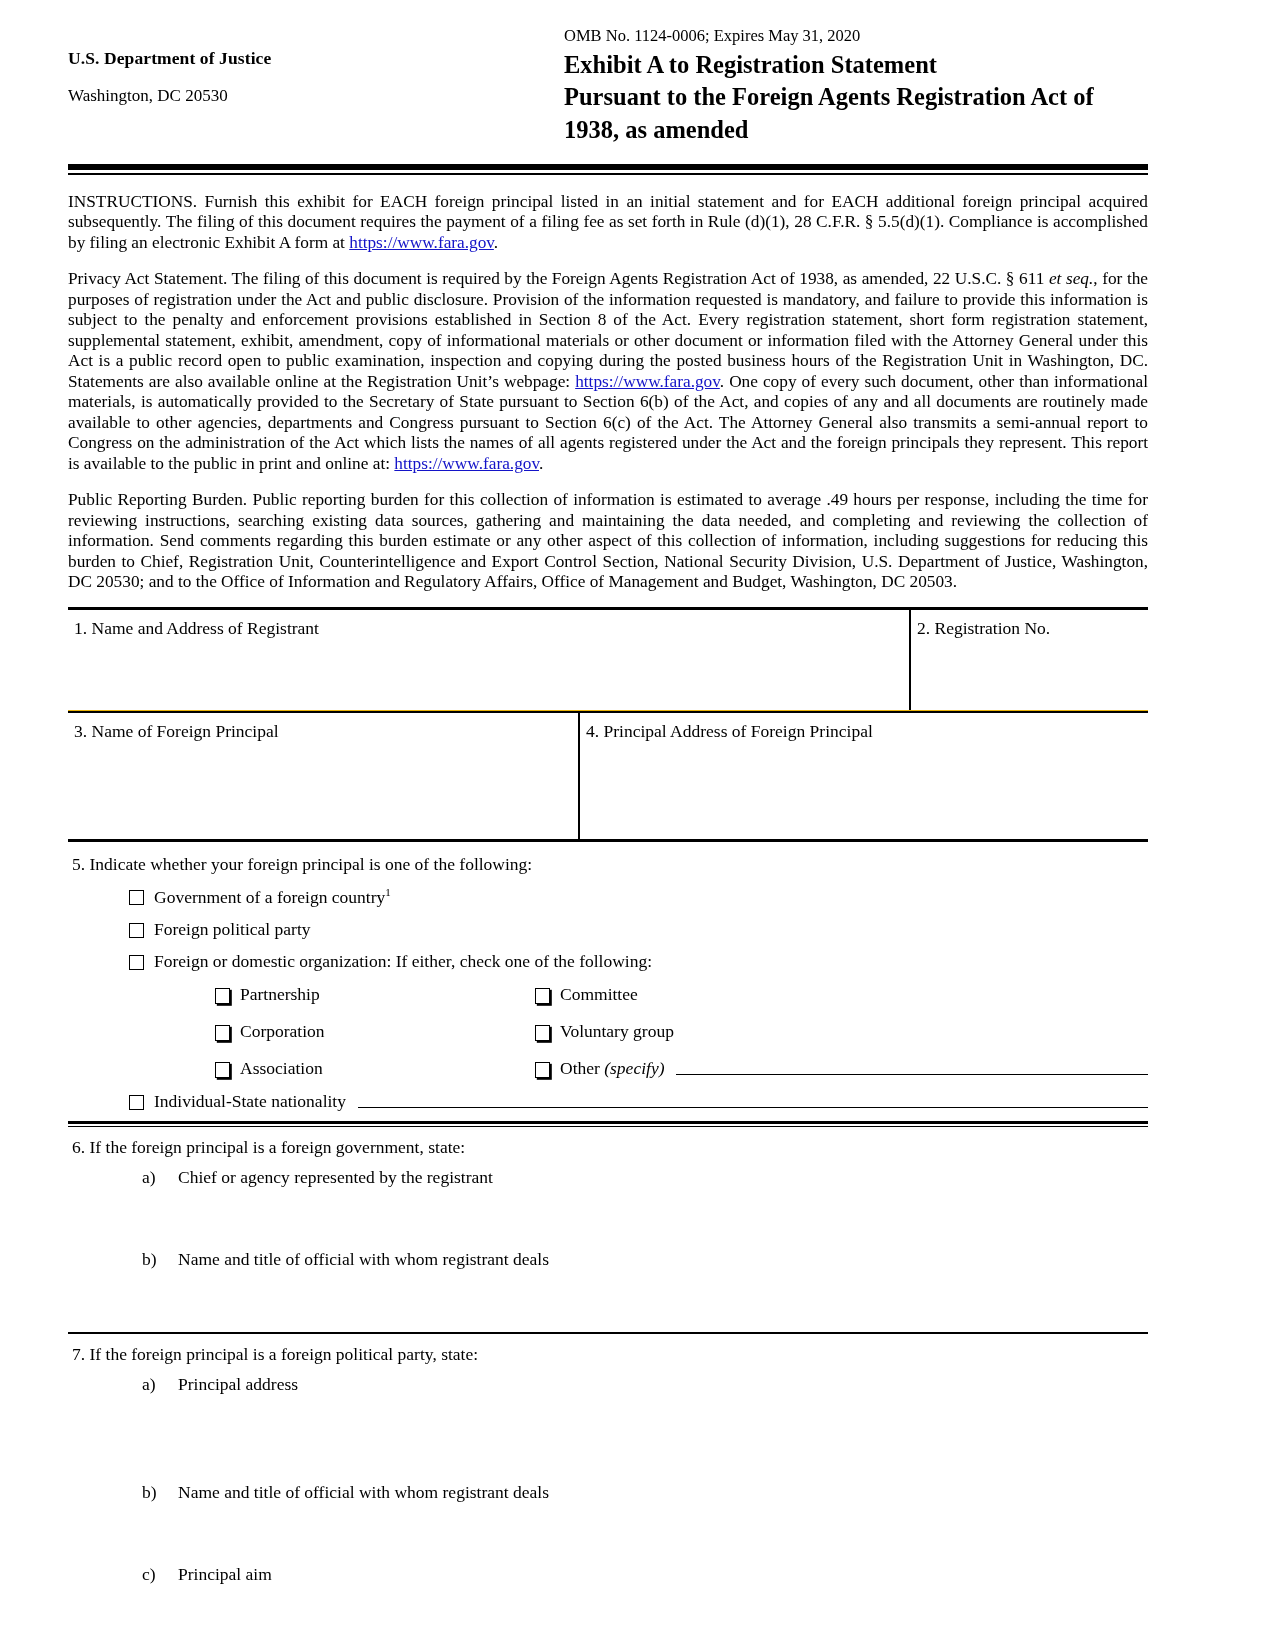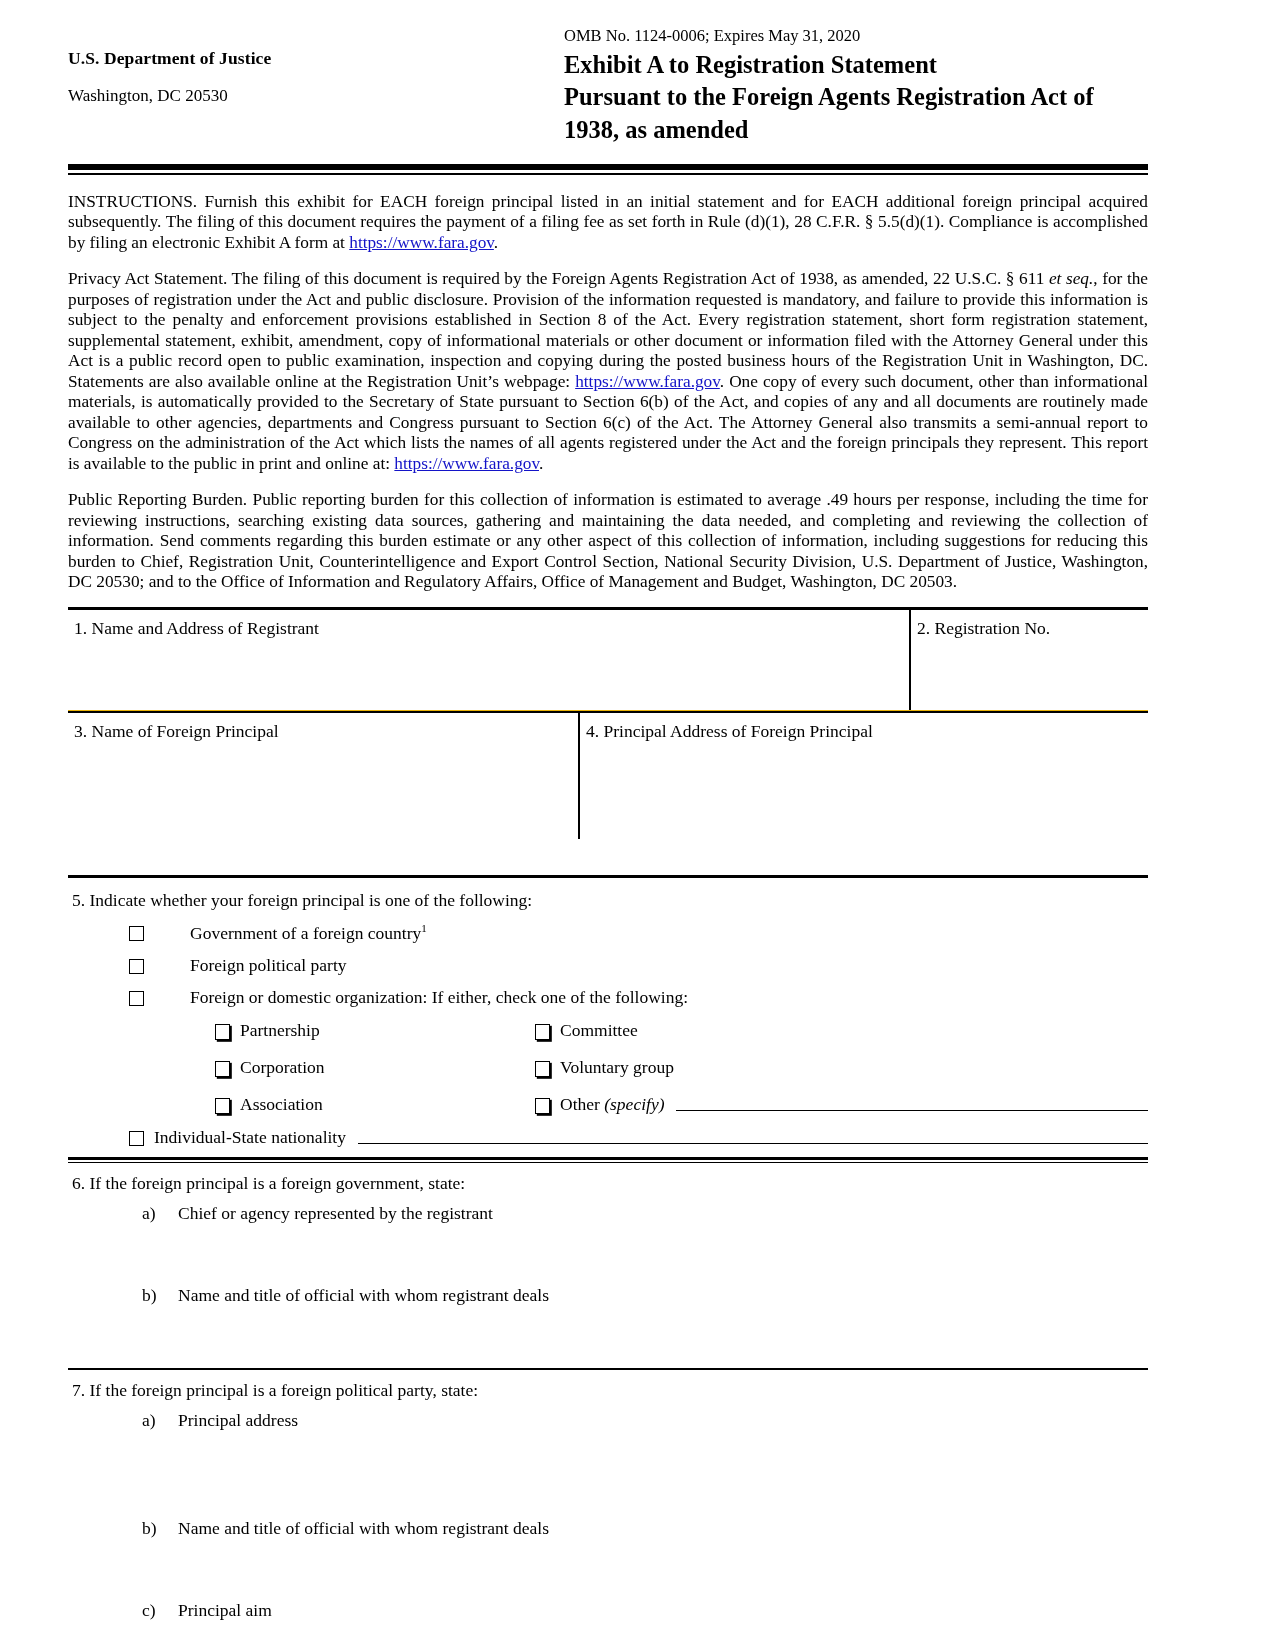--- a/index.html
+++ b/index.html
@@ -97,38 +97,37 @@
     border-bottom: 1px solid #eab308;
   }
   .cell {
     padding: 8px 0 0 6px;
     font-size: 17.5px;
     box-sizing: border-box;
   }
   .cell-1 { width: 843px; height: 100px; border-right: 2px solid #000; }
   .cell-2 { flex: 1; height: 100px; }
   .cell-3 { width: 512px; height: 126px; border-right: 2px solid #000; }
-  .cell-4 { flex: 1; height: 162px; }
+  .cell-4 { flex: 1; height: 126px; }
   .row2 {
     display: flex;
     border-top: 2px solid #000;
     border-bottom: 3px solid #000;
   }
 
   
   .sec {
     font-size: 17.5px;
     line-height: 1.2;
   }
   .sec-head { padding: 12px 0 0 4px; }
   .chk-row {
     display: flex;
     align-items: flex-start;
     margin-top: 11px;
-    gap: 36px;
   }
   .chk-row.l1 { padding-left: 61px; }
   .box-plain {
     width: 13px;
     height: 13px;
     border: 1.4px solid #000;
     display: inline-block;
     margin-top: 4px;
     flex: none;
     background: #fff;

